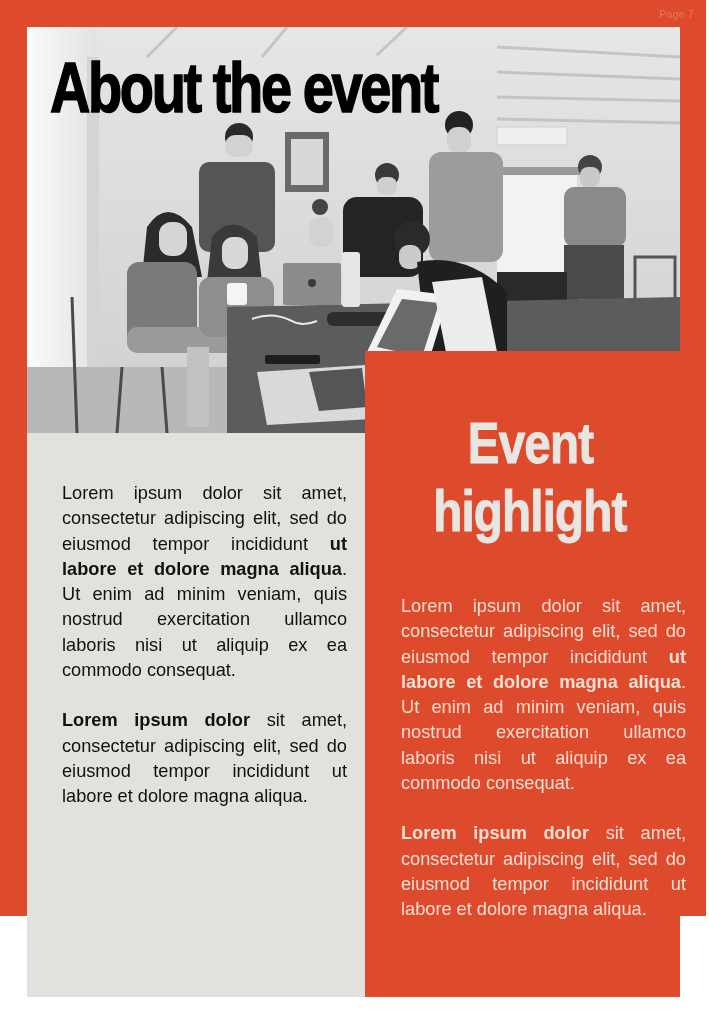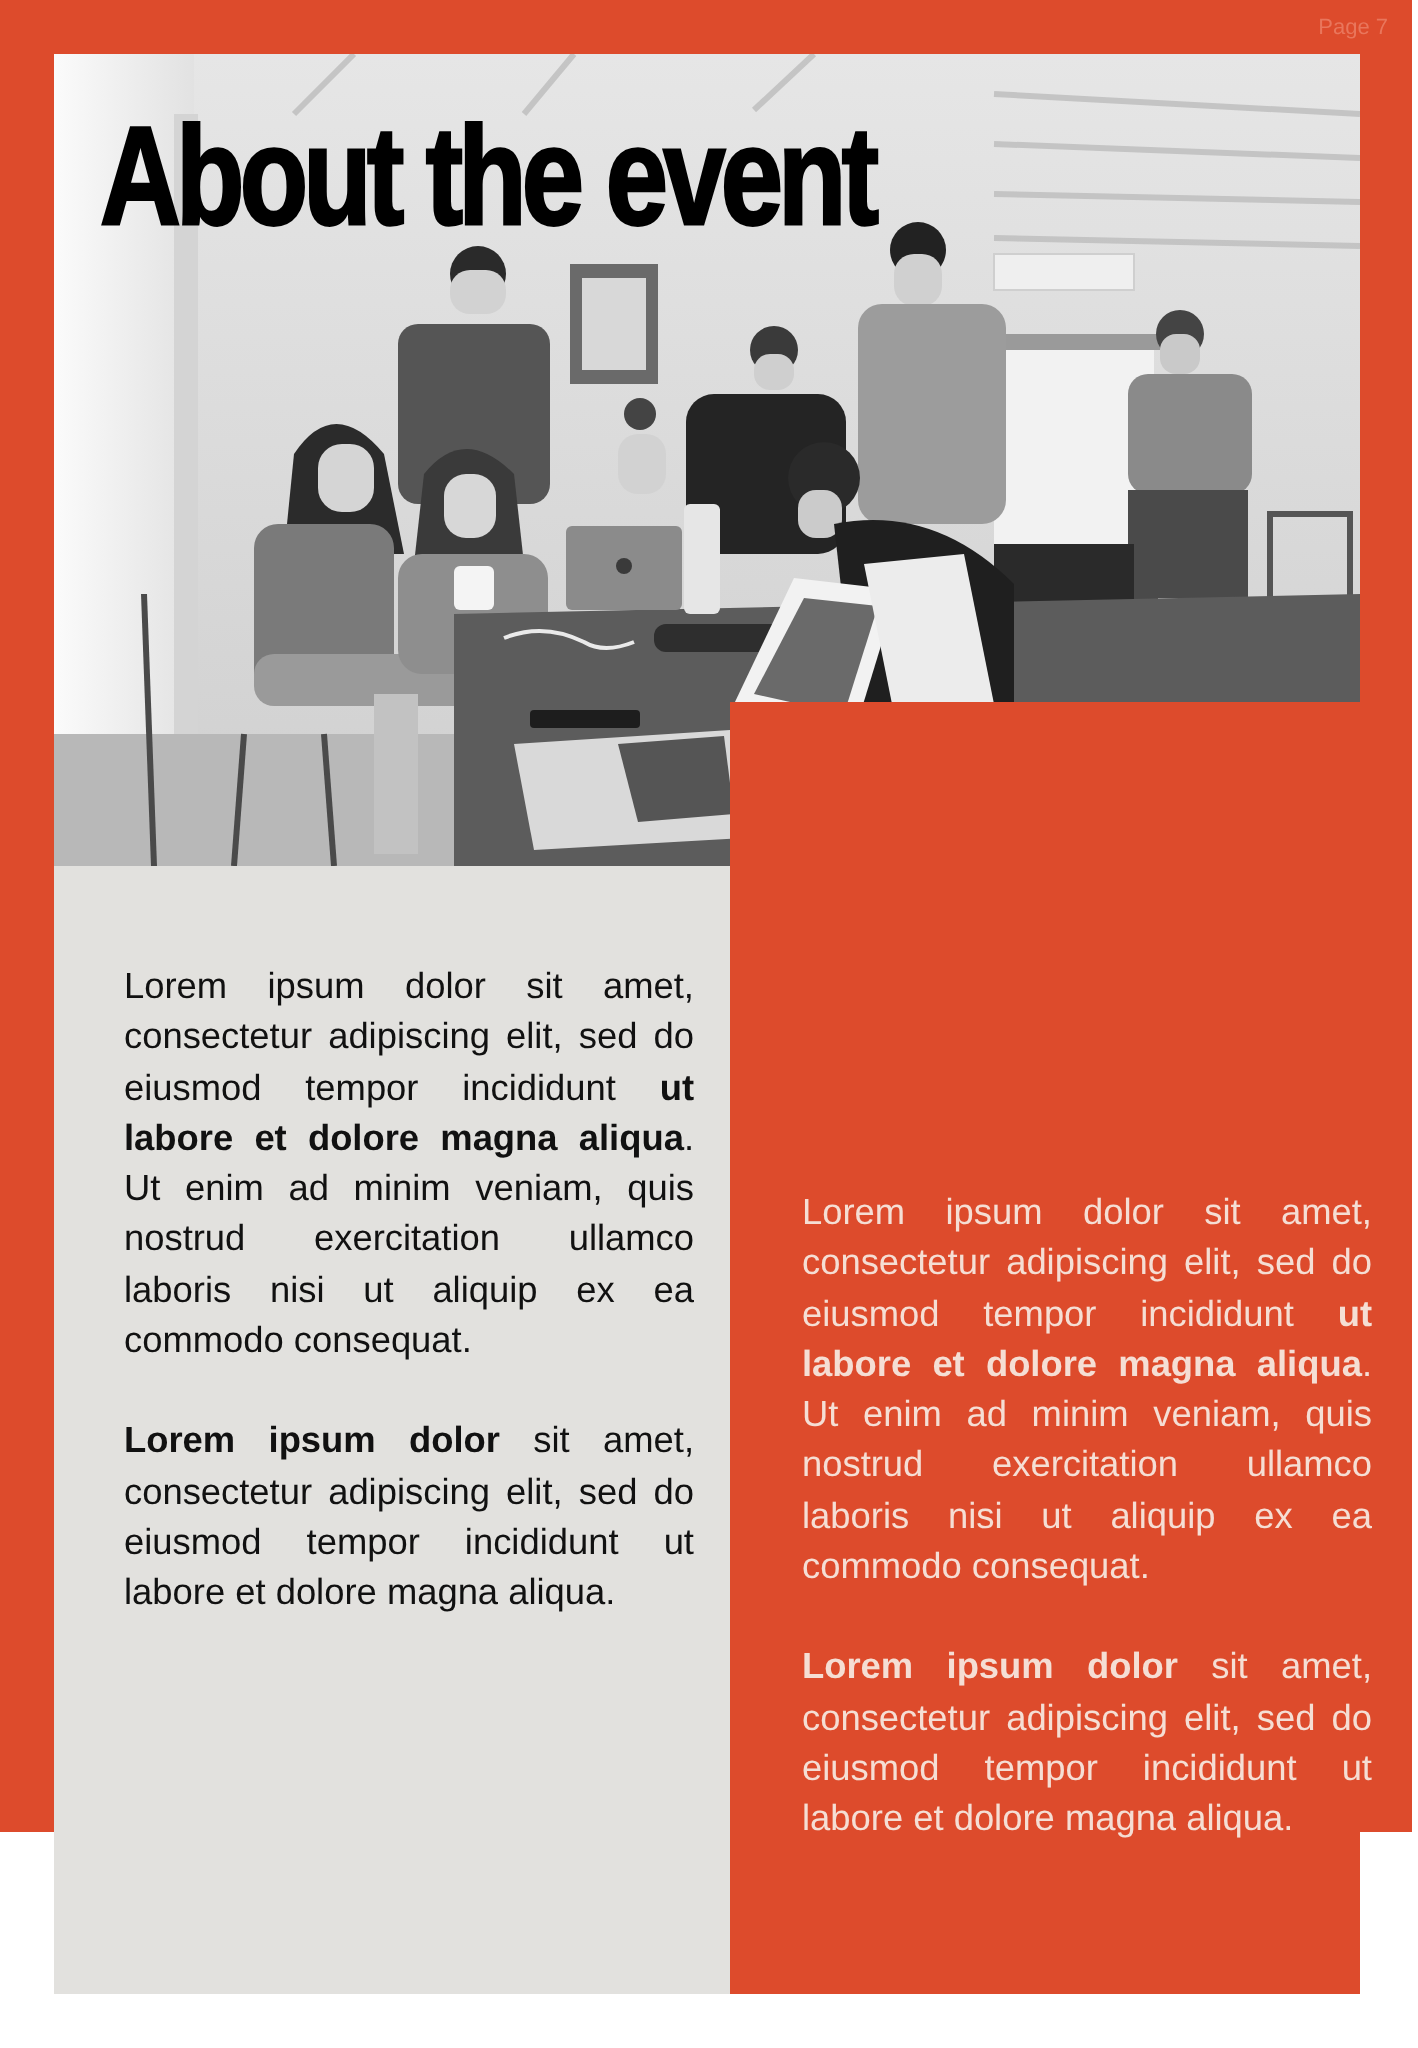--- a/index.html
+++ b/index.html
@@ -200,19 +200,23 @@
   <h1 class="title">About the event</h1>
 
   <div class="grey-box">
     <div class="body-text left-text">
       <p><span>Lorem ipsum dolor sit amet, consectetur adipiscing elit, sed do eiusmod tempor incididunt </span><b>ut labore et dolore magna aliqua</b><span>. Ut enim ad minim veniam, quis nostrud exercitation ullamco laboris nisi ut aliquip ex ea commodo consequat.</span></p>
       <p><b>Lorem ipsum dolor</b><span> sit amet, consectetur adipiscing elit, sed do eiusmod tempor incididunt ut labore et dolore magna aliqua.</span></p>
     </div>
   </div>
 
   <div class="red-box">
+    <h2 class="highlight-title">
+      <span>Event</span><br>
+      <span>highlight</span>
+    </h2>
     <div class="body-text right-text">
       <p><span>Lorem ipsum dolor sit amet, consectetur adipiscing elit, sed do eiusmod tempor incididunt </span><b>ut labore et dolore magna aliqua</b><span>. Ut enim ad minim veniam, quis nostrud exercitation ullamco laboris nisi ut aliquip ex ea commodo consequat.</span></p>
       <p><b>Lorem ipsum dolor</b><span> sit amet, consectetur adipiscing elit, sed do eiusmod tempor incididunt ut labore et dolore magna aliqua.</span></p>
     </div>
   </div>
 
 </div>
 
 </body></html>

